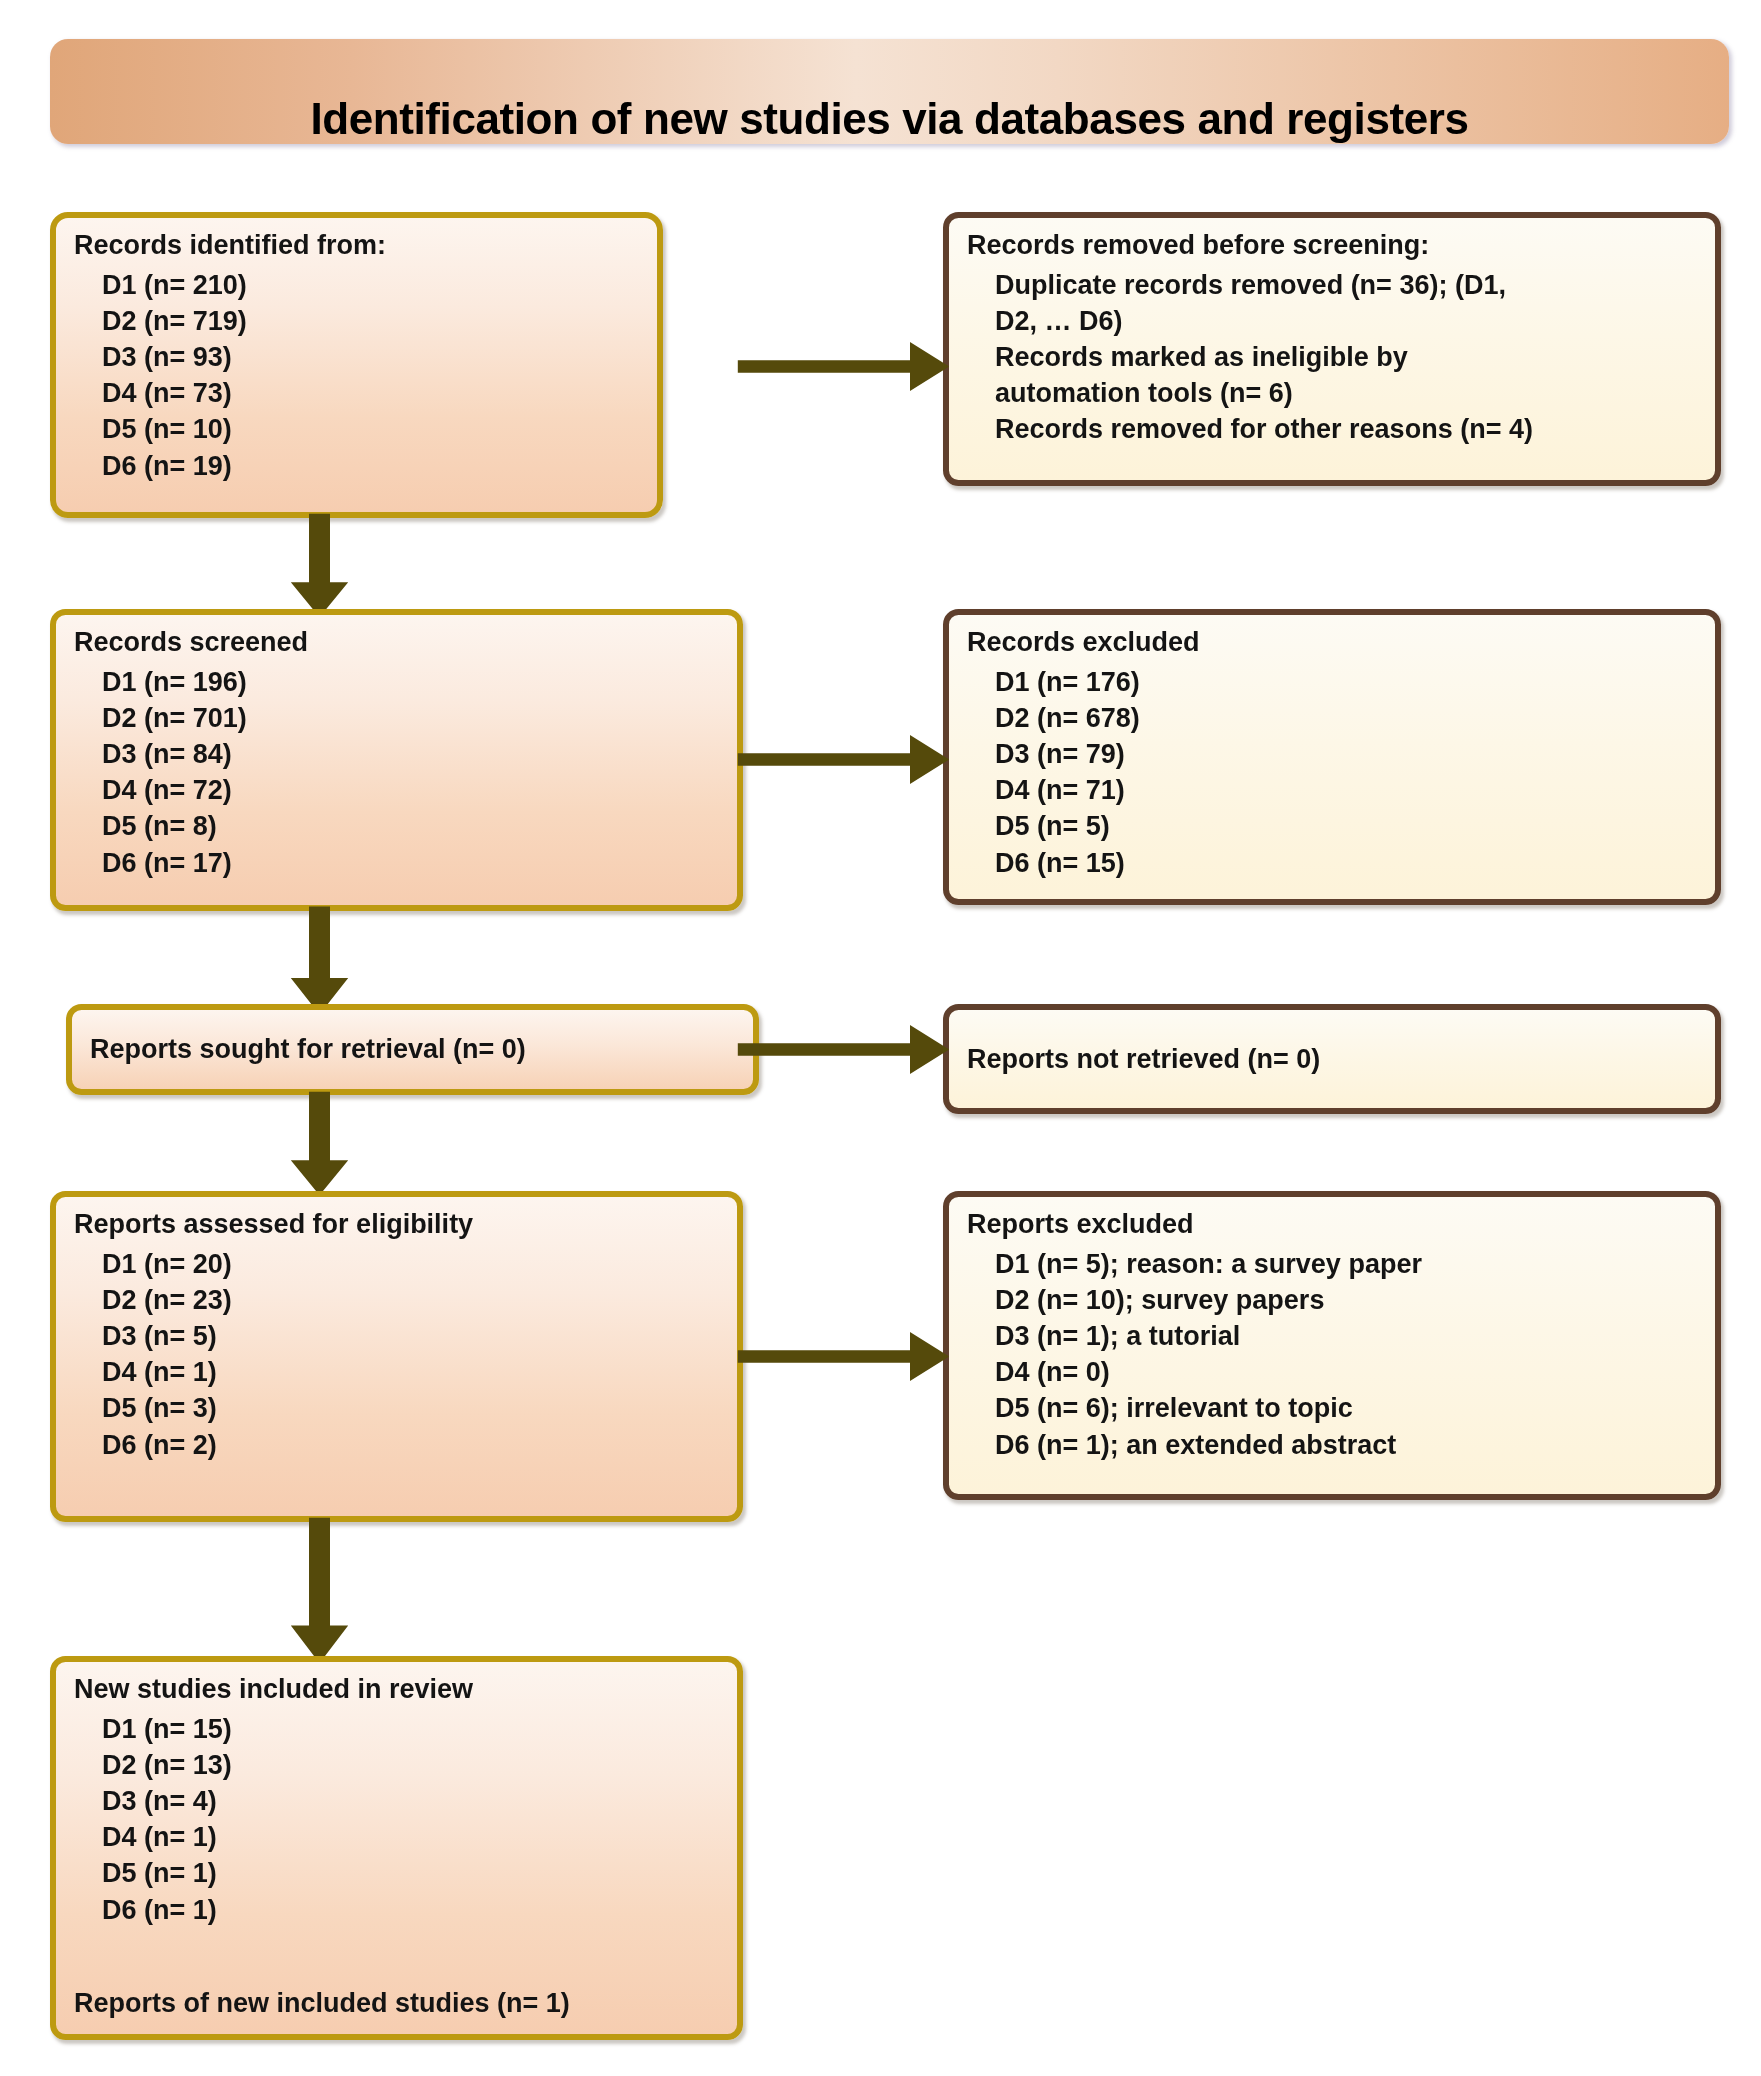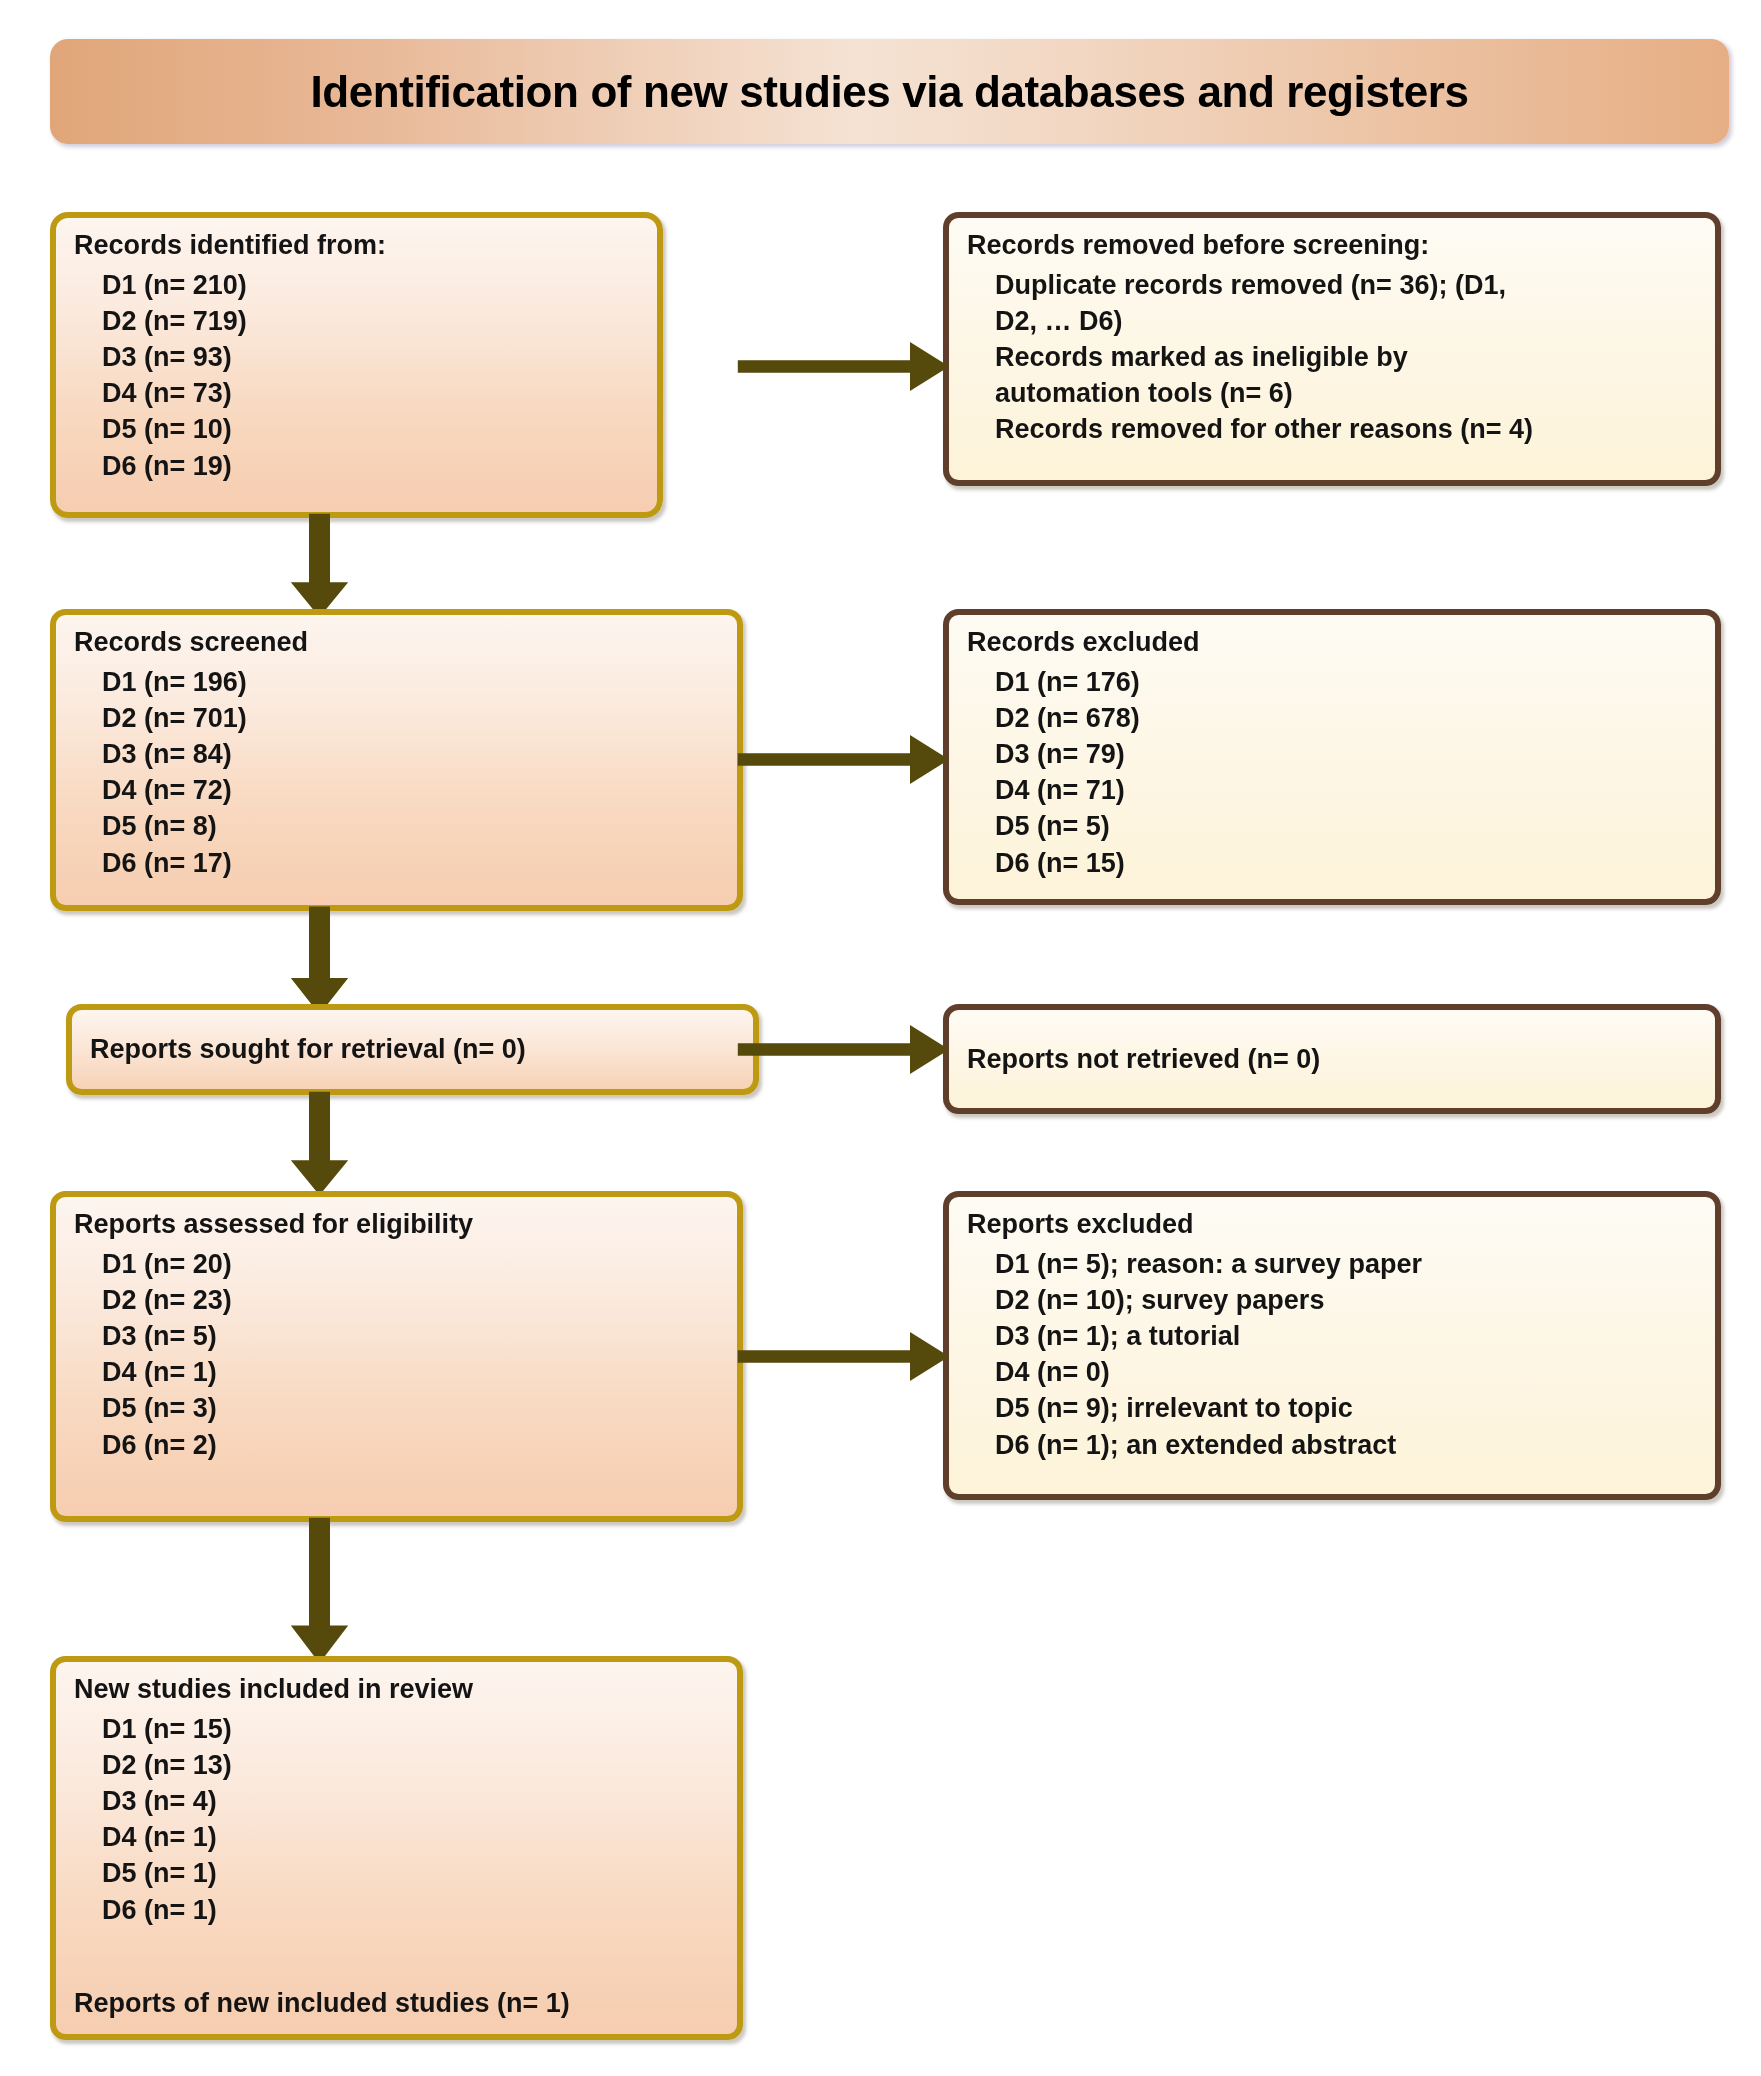--- a/index.html
+++ b/index.html
@@ -20,21 +20,21 @@
     position: absolute;
     left: 50px;
     top: 39px;
     width: 1679px;
     height: 105px;
     border-radius: 18px;
     background: linear-gradient(to right,
         #e0a679 0%, #e8b795 18%, #f5e2d3 48%, #f2d8c4 60%, #e6ae84 100%);
     box-shadow: 2.1px 2.8px 4.2px rgba(120,110,150,0.35);
     display: flex;
-    align-items: center;
+    align-items: flex-end;
     justify-content: center;
   }
   #title-text {
     font-size: 44px;
     font-weight: bold;
     color: #000000;
     letter-spacing: -0.4px;
     white-space: nowrap;
   }
 
@@ -225,21 +225,21 @@
   </div>
 </div>
 
 <div class="box right" id="box-repexcluded">
   <div class="box-title">Reports excluded</div>
   <div class="box-lines">
     <div class="box-line">D1 (n= 5); reason: a survey paper</div>
     <div class="box-line">D2 (n= 10); survey papers</div>
     <div class="box-line">D3 (n= 1); a tutorial</div>
     <div class="box-line">D4 (n= 0)</div>
-    <div class="box-line">D5 (n= 9); irrelevant to topic</div>
+    <div class="box-line">D5 (n= 6); irrelevant to topic</div>
     <div class="box-line">D6 (n= 1); an extended abstract</div>
   </div>
 </div>
 
 <div class="arrow" style="left:735px; top:1318px;">
   <svg width="217" height="77" viewBox="0 0 310 110">
     <path d="M4 46 L250 46 L250 20 L306 55 L250 90 L250 64 L4 64 Z" fill="#554a0b"></path>
   </svg>
 </div>
 

